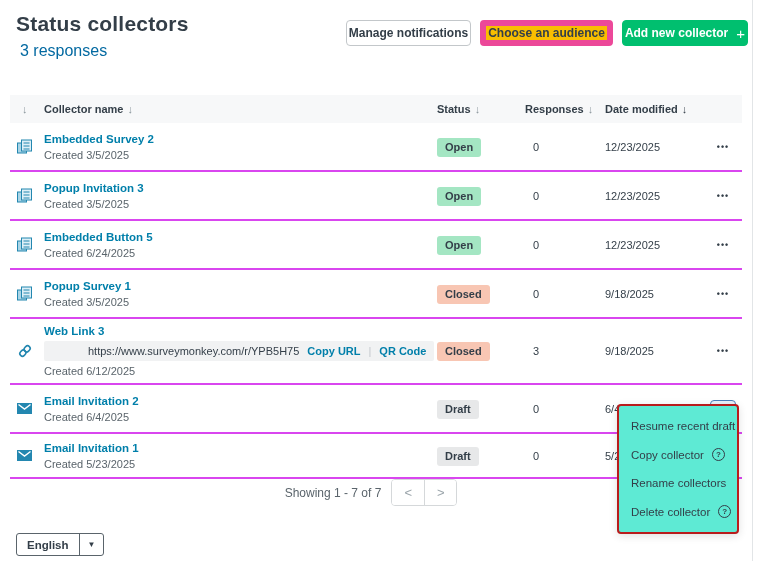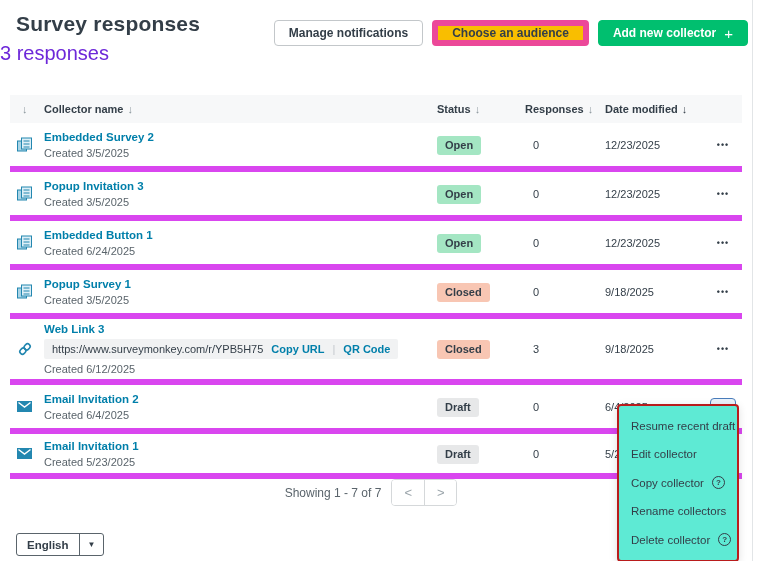--- a/index.html
+++ b/index.html
@@ -2,59 +2,59 @@
 <html><head>
 <meta charset="utf-8">
 <style>
   * { margin:0; padding:0; box-sizing:border-box; }
   html,body { background:#fff; }
   body { font-family:"Liberation Sans", sans-serif; color:#333e48; }
   .page { position:relative; width:768px; height:561px; background:#fff; overflow:hidden; }
 
   
   .page-title { position:absolute; left:16px; top:12px; font-size:21px; font-weight:bold; color:#333e48; letter-spacing:.2px; }
-  .page-subtitle { position:absolute; left:0; top:42px; font-size:20px; color:#6d28d9; }
+  .page-subtitle { position:absolute; left:20px; top:42px; font-size:16px; color:#0369a1; }
 
   .toolbar { position:absolute; top:20px; right:20px; display:flex; gap:9px; }
-  .btn { height:26px; display:flex; align-items:center; justify-content:center; padding:0 14px;
+  .btn { height:26px; display:flex; align-items:center; justify-content:center; padding:0 2px;
          font-size:12px; font-weight:bold; border-radius:4px; cursor:pointer; white-space:nowrap; }
   .btn-outline { background:#fff; border:1px solid #c3c7ca; color:#333e48; }
   .btn-yellow  { background:#f9be00; border:6px solid #ec4899; color:#333e48; }
   .btn-green   { background:#00bf6f; border:1px solid #00bf6f; color:#fff; }
   .btn-green .plus { font-weight:normal; font-size:15px; margin-left:8px; line-height:1; }
 
   
   .thead { position:absolute; left:10px; right:26px; top:95px; height:28px; background:#f7f8f9;
            display:flex; align-items:center; font-size:11px; font-weight:bold; color:#333e48; }
   .th { position:absolute; display:flex; align-items:center; gap:4px; cursor:pointer; }
   .sort-arrow { color:#8b969c; font-size:11px; font-weight:normal; }
   .sort-arrow.active { color:#333e48; font-weight:bold; }
 
-  .row { position:absolute; left:10px; right:26px; border-bottom:6px solid #d946ef; }
+  .row { position:absolute; left:10px; right:26px; border-bottom:2px solid #d946ef; }
   .cell-icon { position:absolute; left:6px; top:50%; transform:translateY(-50%); width:18px; height:18px; }
   .cell-name { position:absolute; left:34px; top:50%; transform:translateY(-50%); }
   .row-title { font-size:11.5px; font-weight:bold; color:#007faa; cursor:pointer; margin-bottom:4px; }
   .row-created { font-size:11px; color:#5a646b; }
   .cell-status { position:absolute; left:427px; top:50%; transform:translateY(-50%); }
   .badge { display:inline-block; font-size:11px; font-weight:bold; color:#333e48; padding:3px 8px 4px; border-radius:3px; }
   .badge-open { background:#a4e6c3; }
   .badge-closed { background:#f8c6b3; }
   .badge-draft { background:#e7e8e9; }
   .cell-resp { position:absolute; left:523px; top:50%; transform:translateY(-50%); font-size:11px; color:#333e48; }
   .cell-date { position:absolute; left:595px; top:50%; transform:translateY(-50%); font-size:11px; color:#333e48; white-space:nowrap; }
   .cell-actions { position:absolute; left:700px; top:50%; transform:translateY(-50%); }
   .dots-btn { display:flex; align-items:center; justify-content:center; width:26px; height:18px; border-radius:4px;
               border:1px solid transparent; background:transparent; cursor:pointer;
               font-size:9px; letter-spacing:1px; color:#333e48; font-weight:bold; }
   .dots-btn.active { border:1.5px solid #4a7dbb; background:#eaf2fb; }
 
   
   .url-pill { display:flex; align-items:center; gap:8px; background:#f1f2f3; border-radius:2px;
               padding:4px 8px; margin:2px 0 4px; font-size:11px; }
-  .url-text { color:#333e48; }
+  .url-text { color:#333e48;margin-left:36px; }
   .pill-link { color:#007faa; font-weight:bold; cursor:pointer; }
   .pill-divider { color:#c3c9cc; }
 
   
   .pagination { position:absolute; top:479px; left:0; width:742px; display:flex; align-items:center; justify-content:center; gap:10px; }
   .pagination-label { font-size:12px; color:#5a646b; }
   .pager { display:flex; border:1px solid #d5d8da; border-radius:4px; overflow:hidden; background:#fff; }
   .pager-btn { width:32px; height:25px; display:flex; align-items:center; justify-content:center;
                font-size:13px; color:#9aa4aa; cursor:pointer; background:#fff; }
   .pager-btn + .pager-btn { border-left:1px solid #d5d8da; }
@@ -95,21 +95,21 @@
     </g>
     <g id="ic-mail">
       <rect x="1.5" y="3.5" width="14" height="10" fill="#2387b0" stroke="#2387b0"></rect>
       <polyline points="2.5,4.5 8.5,9 14.5,4.5" fill="none" stroke="#ffffff" stroke-width="1.4"></polyline>
     </g>
   </defs>
 </svg>
 
 <div class="page">
 
-  <div class="page-title">Survey responses</div>
+  <div class="page-title">Status collectors</div>
   <div class="page-subtitle">3 responses</div>
 
   <div class="toolbar">
     <div class="btn btn-outline">
       <span>Manage notifications</span>
     </div>
     <div class="btn btn-yellow">
       <span>Choose an audience</span>
     </div>
     <div class="btn btn-green">
@@ -170,21 +170,21 @@
     <div class="cell-actions">
         <span class="dots-btn">•••</span>
       </div>
   </div>
 
   <div class="row" style="top:221px; height:49px;">
     <svg class="cell-icon" viewBox="0 0 18 18">
         <use href="#ic-embed"></use>
       </svg>
     <div class="cell-name">
-      <div class="row-title">Embedded Button 1</div>
+      <div class="row-title">Embedded Button 5</div>
       <div class="row-created">Created 6/24/2025</div>
     </div>
     <div class="cell-status"><span class="badge badge-open">Open</span></div>
     <div class="cell-resp">0</div>
     <div class="cell-date">12/23/2025</div>
     <div class="cell-actions">
         <span class="dots-btn">•••</span>
       </div>
   </div>
 
@@ -266,23 +266,20 @@
   <div class="lang-btn">
     <span class="lang-label">English</span>
     <span class="lang-caret">▼</span>
   </div>
 
   <div class="context-menu">
     <div class="menu-item">
       <span>Resume recent draft</span>
     </div>
     <div class="menu-item">
-      <span>Edit collector</span>
-    </div>
-    <div class="menu-item">
       <span>Copy collector</span>
       <span class="help-circle">?</span>
     </div>
     <div class="menu-item">
       <span>Rename collectors</span>
     </div>
     <div class="menu-item">
       <span>Delete collector</span>
       <span class="help-circle">?</span>
     </div>

